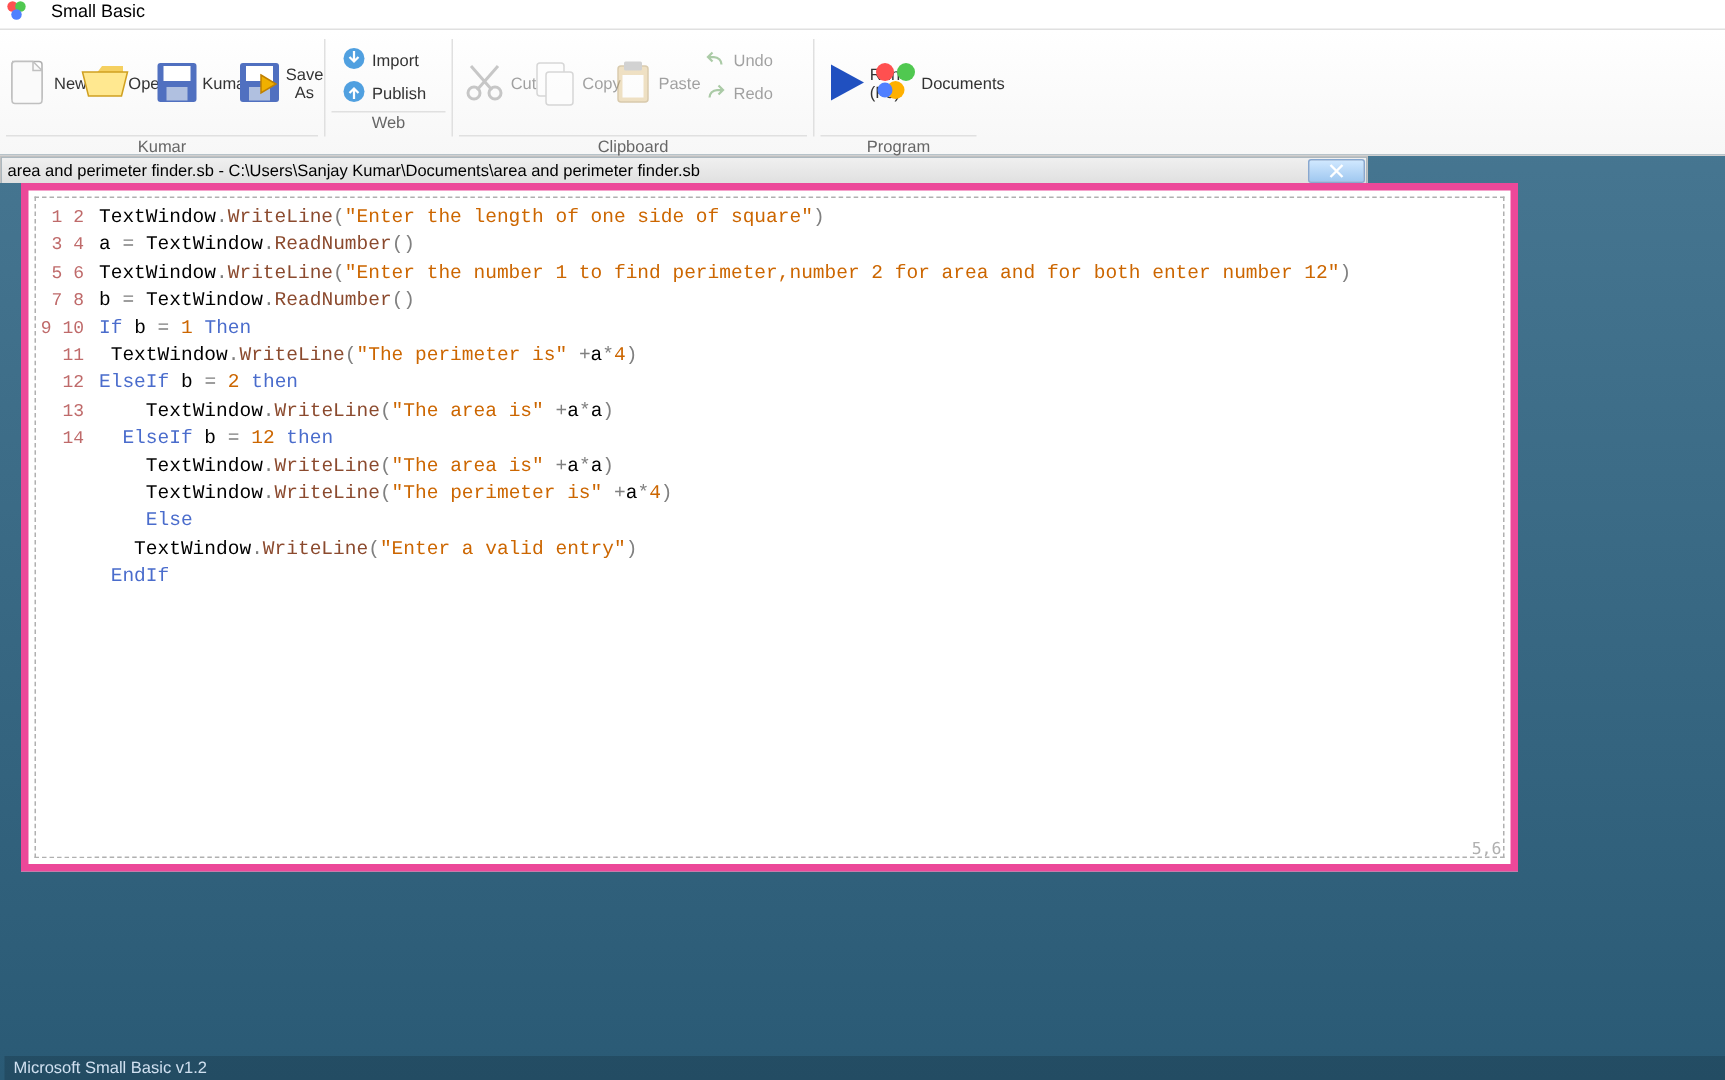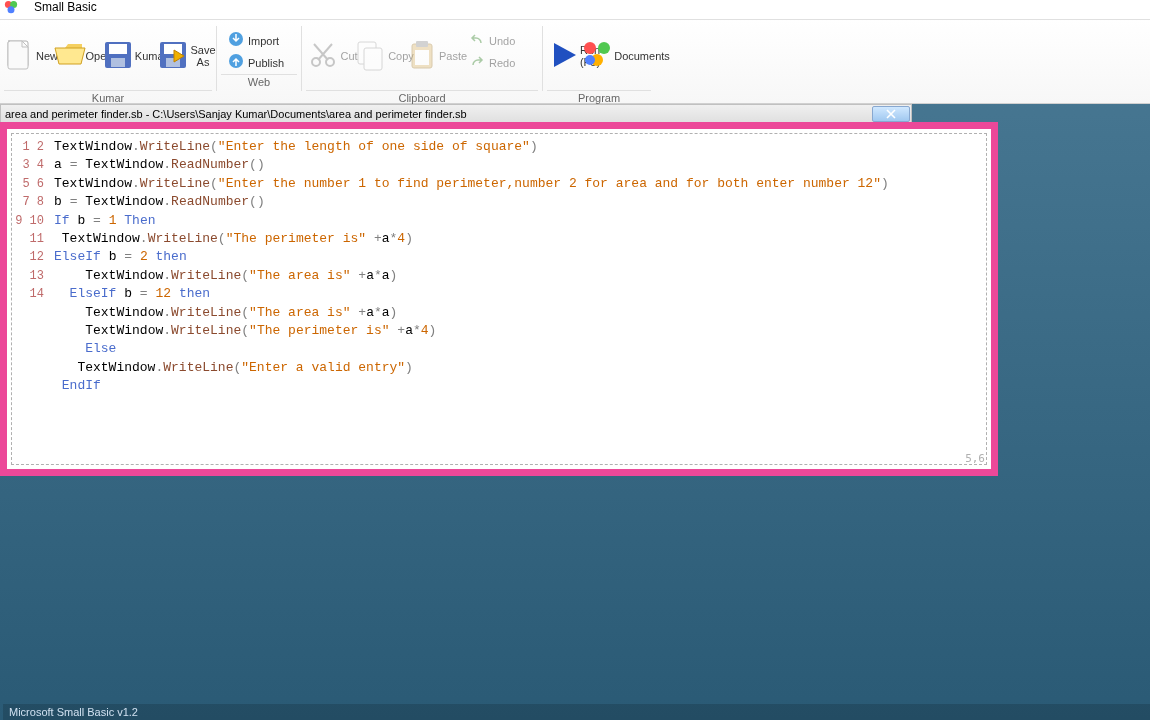--- a/index.html
+++ b/index.html
@@ -66,24 +66,25 @@
   }
   .doc-close {
     width: 38px; height: 16px; border-radius: 2px;
     background: linear-gradient(180deg, #d0e8ff 0%, #a0c8f0 100%);
     border: 1px solid #88a8d0;
     display: flex; align-items: center; justify-content: center;
     color: #fff; font-size: 10px; cursor: pointer;
   }
   
   .editor {
-    width: 998px; height: 354px;
+    width: 998px; height: 459px;
     background: #fff;
-    border: 7px solid #ec4899;
+    border: 5px solid #ec4899;
     position: relative;
+    margin-left: 14px;
   }
   .editor-inner {
     position: absolute; top: 4px; left: 4px; right: 4px; bottom: 4px;
     border: 1px dashed #b0b0b0;
     display: flex;
     font-family: Consolas, "Courier New", monospace;
     font-size: 13px; line-height: 18.4px;
   }
   .gutter {
     background: #fff; color: #bf6a6a;

